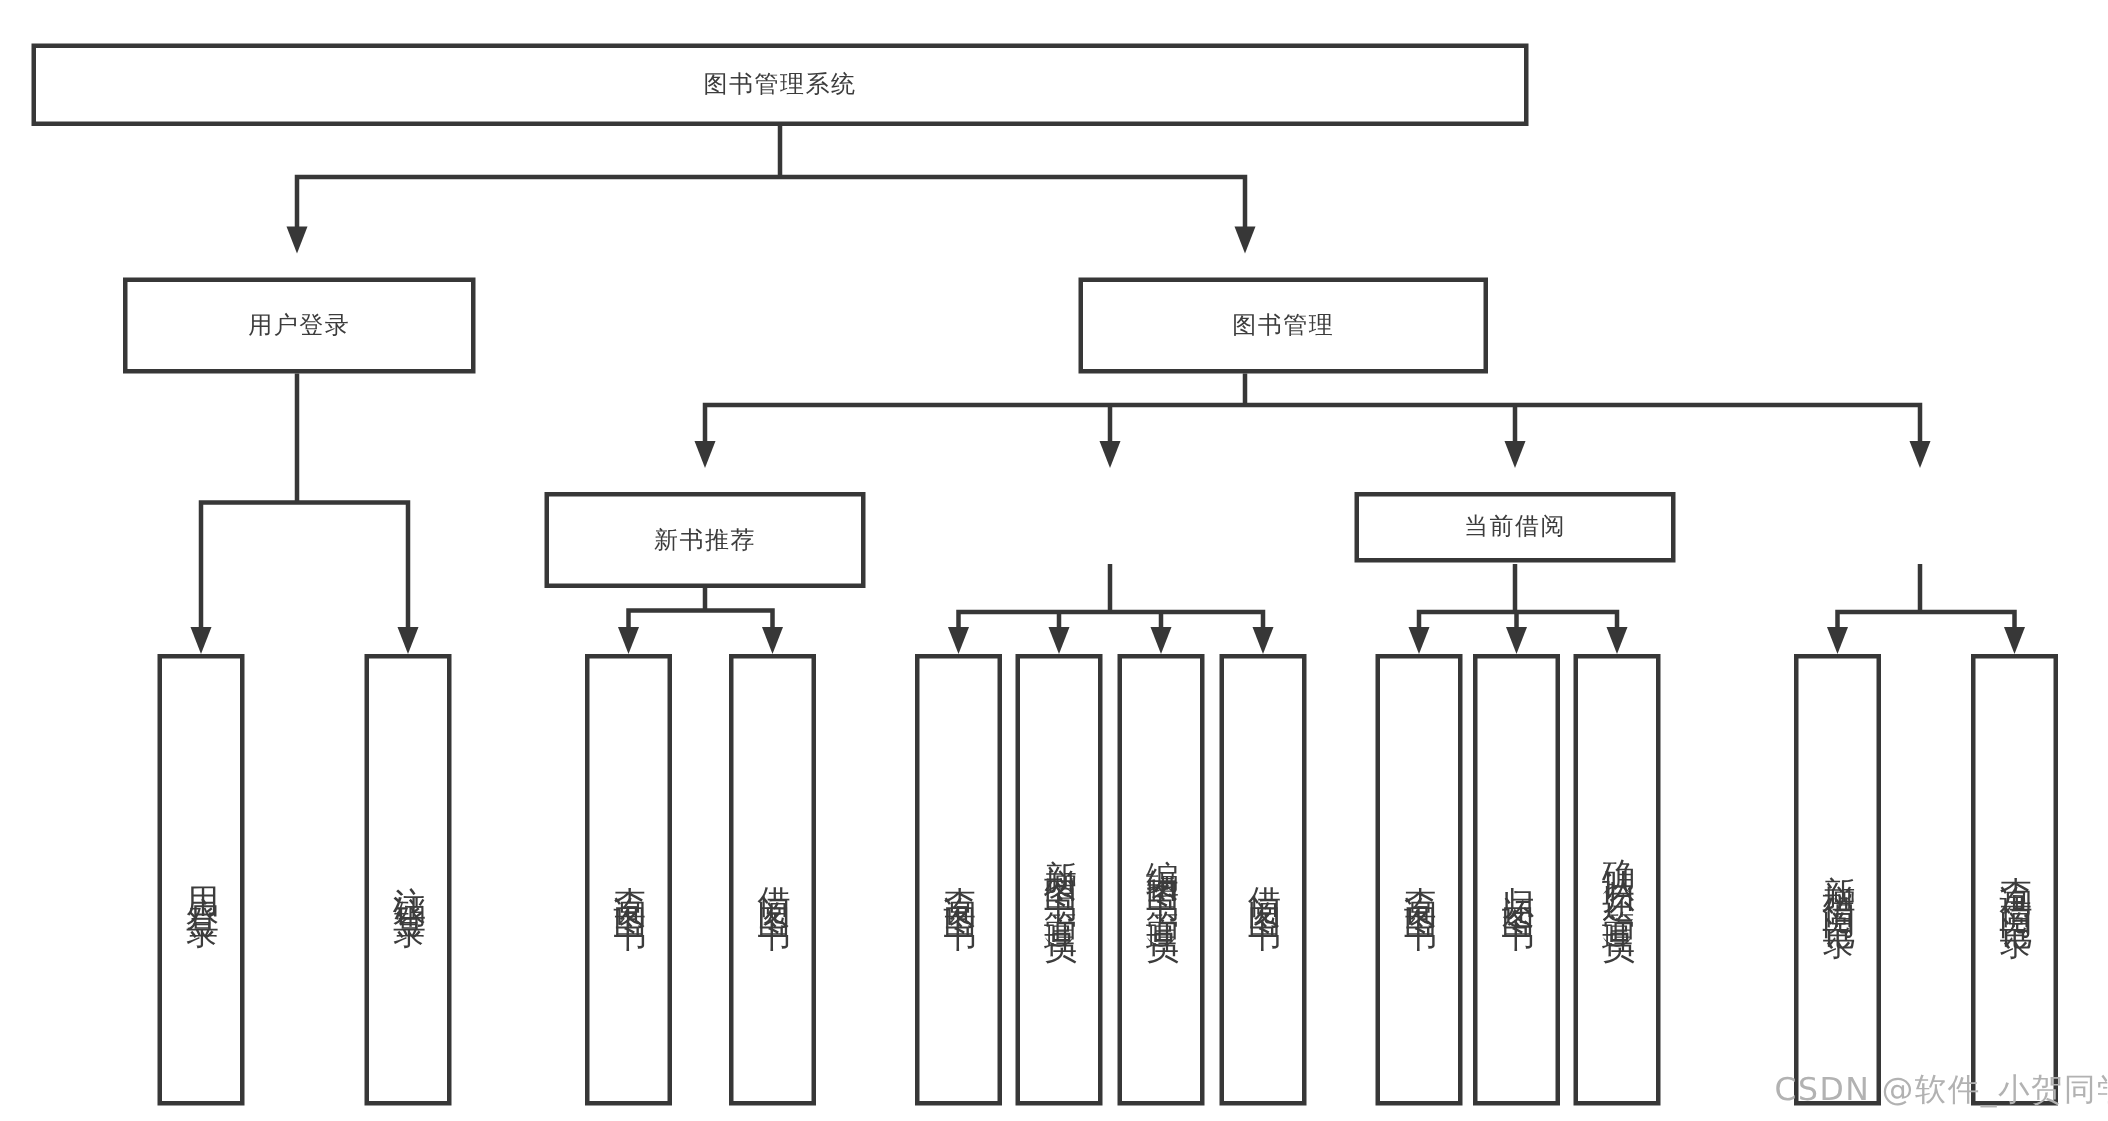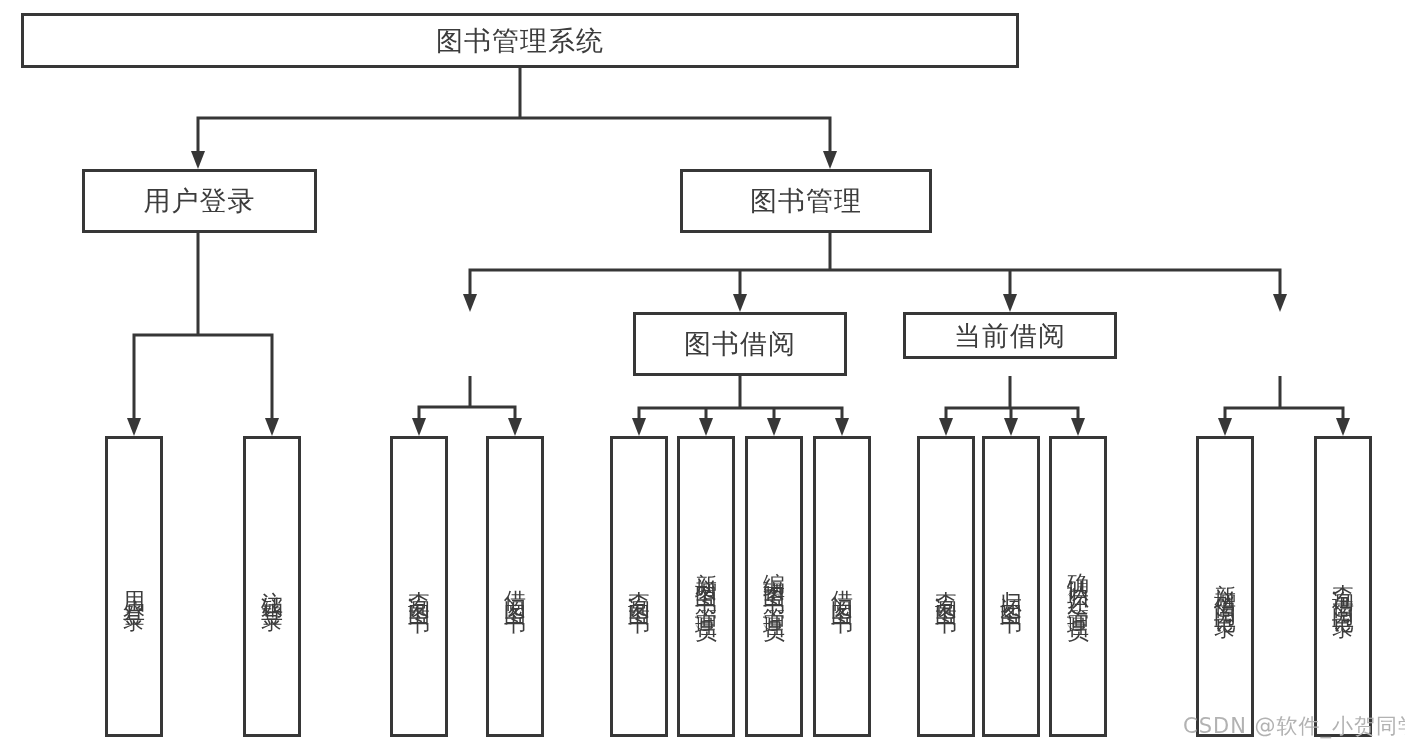--- a/index.html
+++ b/index.html
@@ -16,21 +16,21 @@
   }
   .box{
     position:absolute;
     background:#ffffff;
     border:3px solid #373737;
     box-sizing:border-box;
     display:flex;align-items:center;justify-content:center;
     color:#3c3c3c;
     z-index:1;
   }
-  .box.h{font-size:27px;letter-spacing:1px;white-space:nowrap;}
+  .box.h{font-size:16px;letter-spacing:1px;white-space:nowrap;margin-top:16px;}
   .box.v{font-size:22px;}
   .box.v .vtext{
     writing-mode:vertical-rl;
     letter-spacing:7px;
     line-height:1;
     white-space:nowrap;
   }
   .watermark{
     position:absolute;
     left:1183px;top:712px;
@@ -85,23 +85,23 @@
       <polygon points="1004,418 1018,418 1011,436"></polygon>
       <polygon points="1071,418 1085,418 1078,436"></polygon>
       <polygon points="1218,418 1232,418 1225,436"></polygon>
       <polygon points="1336,418 1350,418 1343,436"></polygon>
     </g>
   </svg>
 
   <div class="box h" style="left:21px;top:13px;width:998px;height:55px">图书管理系统</div>
 
   <div class="box h" style="left:82px;top:169px;width:235px;height:64px">用户登录</div>
-  <div class="box h" style="left:680px;top:169px;width:252px;height:64px">图书管理</div>
+  <div class="box h" style="left:719px;top:169px;width:273px;height:64px">图书管理</div>
 
-  <div class="box h" style="left:633px;top:312px;width:214px;height:64px">图书借阅</div>
+  <div class="box h" style="left:363px;top:312px;width:214px;height:64px">新书推荐</div>
   <div class="box h" style="left:903px;top:312px;width:214px;height:47px">当前借阅</div>
 
   <div class="box v" style="left:105px;top:436px;width:58px;height:301px">
     <span class="vtext">用户登录</span>
   </div>
   <div class="box v" style="left:243px;top:436px;width:58px;height:301px">
     <span class="vtext">注销登录</span>
   </div>
 
   <div class="box v" style="left:390px;top:436px;width:58px;height:301px">

